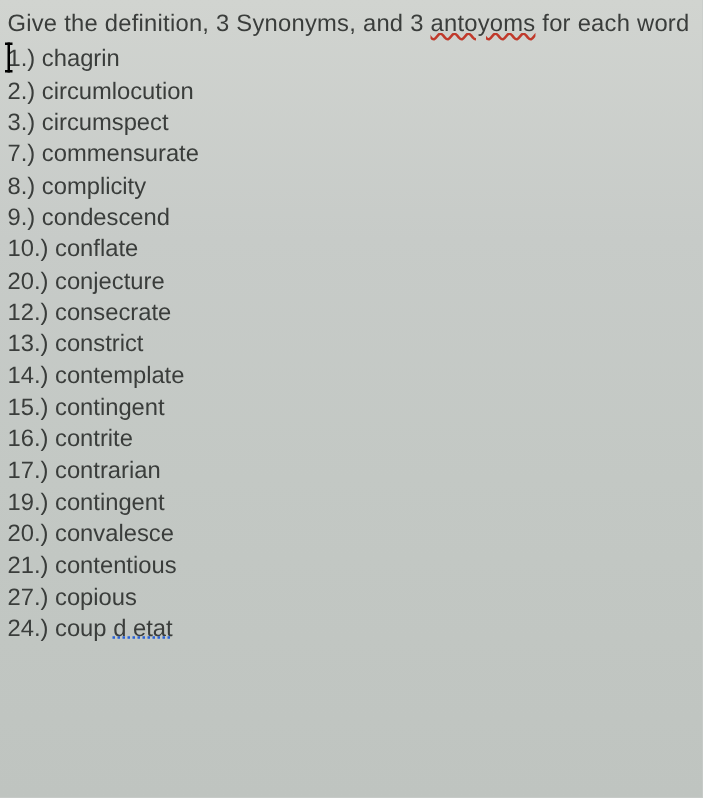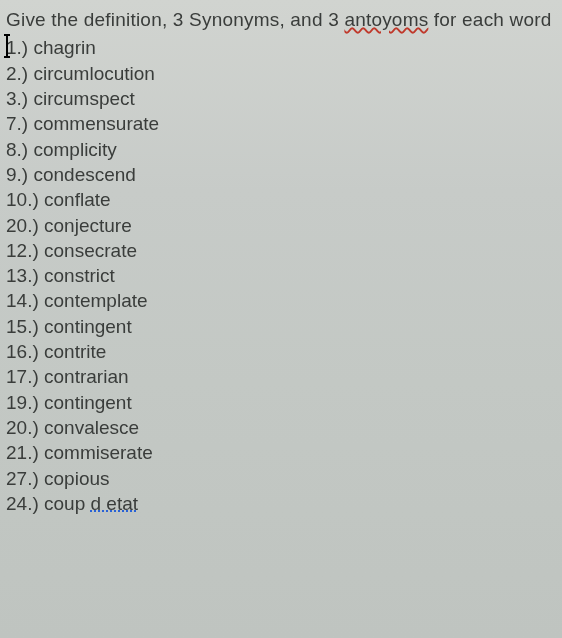--- a/index.html
+++ b/index.html
@@ -87,18 +87,18 @@
       <div class="item"><span>10.)</span> <span>conflate</span></div>
       <div class="item"><span>20.)</span> <span>conjecture</span></div>
       <div class="item"><span>12.)</span> <span>consecrate</span></div>
       <div class="item"><span>13.)</span> <span>constrict</span></div>
       <div class="item"><span>14.)</span> <span>contemplate</span></div>
       <div class="item"><span>15.)</span> <span>contingent</span></div>
       <div class="item"><span>16.)</span> <span>contrite</span></div>
       <div class="item"><span>17.)</span> <span>contrarian</span></div>
       <div class="item"><span>19.)</span> <span>contingent</span></div>
       <div class="item"><span>20.)</span> <span>convalesce</span></div>
-      <div class="item"><span>21.)</span> <span>commiserate</span></div>
+      <div class="item"><span>21.)</span> <span>contentious</span></div>
       <div class="item"><span>27.)</span> <span>copious</span></div>
       <div class="item"><span>24.)</span> <span>coup </span><span class="misspell-blue">d etat</span></div>
     </div>
 
 </div>
 
 </body></html>

